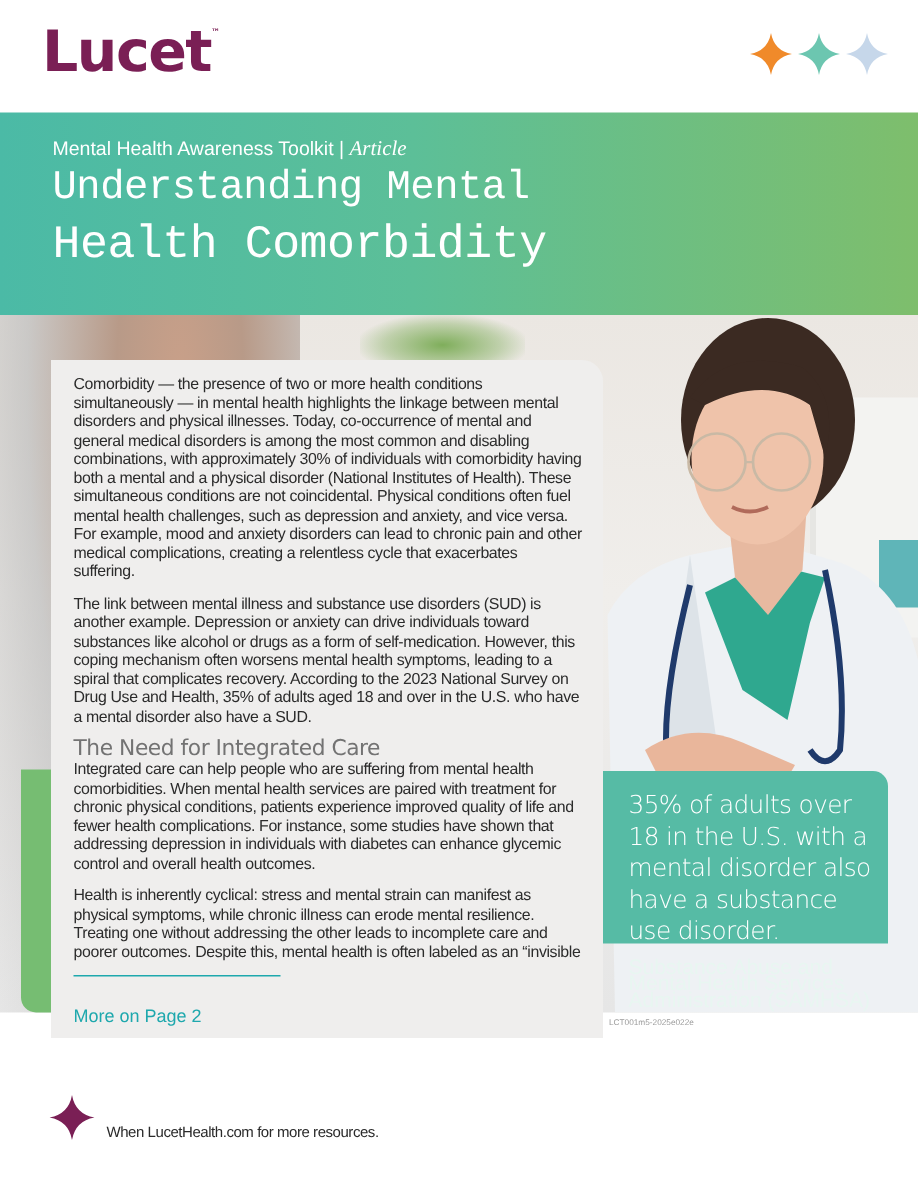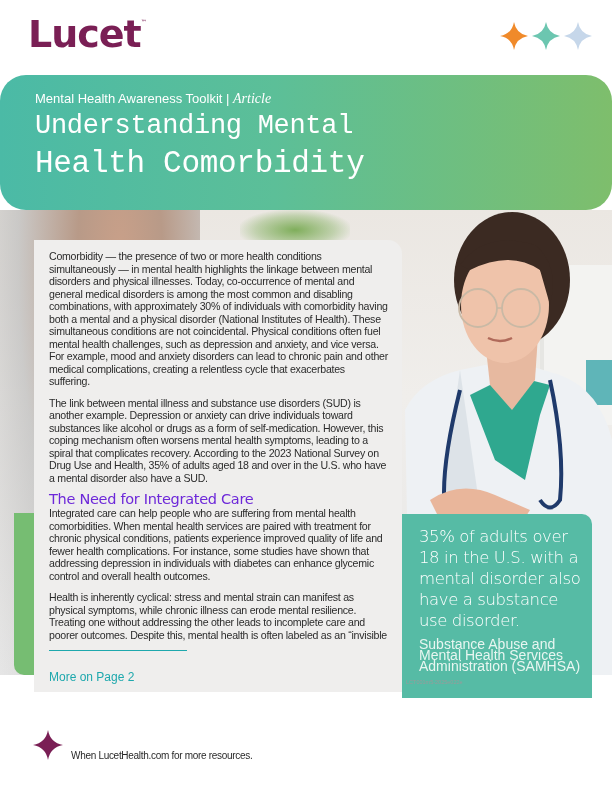--- a/index.html
+++ b/index.html
@@ -6,21 +6,21 @@
   html, body { width: 612px; height: 792px; background: #ffffff; overflow: hidden; }
   body { position: relative; font-family: "Liberation Sans", sans-serif; color: #2a2a2a; }
 
   .header { position: absolute; left: 0; top: 0; width: 612px; height: 75px; background: #fff; }
   .logo { position: absolute; left: 28px; top: 12px; font-family: "DejaVu Sans", sans-serif; font-size: 38px; font-weight: bold; color: #7a1f55; letter-spacing: -1px; }
   .logo sup { font-size: 6px; vertical-align: top; position: relative; top: 6px; letter-spacing: 0; }
   .sparkles { position: absolute; right: 20px; top: 22px; display: flex; gap: 4px; }
   .sparkle { width: 28px; height: 28px; }
 
   .banner { position: absolute; left: 0; top: 75px; width: 612px; height: 135px;
-    background: linear-gradient(90deg, #4bbaa6 0%, #5cbf98 45%, #7ebe6c 100%); border-radius: 26px; }
+    background: linear-gradient(90deg, #4bbaa6 0%, #5cbf98 45%, #7ebe6c 100%); }
   .kicker { position: absolute; left: 35px; top: 16px; font-size: 13px; color: #ffffff; }
   .kicker .em { font-family: "Liberation Serif", serif; font-style: italic; font-size: 14px; }
   .title { position: absolute; left: 35px; top: 32px; font-family: Liberation Mono, monospace; font-weight: 200; font-size: 29px; line-height: 38px; color: #ffffff; letter-spacing: -0.3px; }
   .title .l1 { display:block; font-size: 27px; }
   .title .l2 { display:block; font-size: 31px; }
 
   .photo { position: absolute; left: 0; top: 210px; width: 612px; height: 465px; overflow: hidden;
     background: linear-gradient(180deg, #ebe7e2 0%, #f0eeeb 40%, #e6e6e6 100%); }
   .photo .blur-left { position: absolute; left: 0; top: 0; width: 200px; height: 465px;
     background: radial-gradient(ellipse at 60% 10%, #c9a089 0%, #b89a88 25%, rgba(180,180,180,0.6) 60%, rgba(220,220,220,0) 100%); }
@@ -28,26 +28,26 @@
     background: radial-gradient(ellipse at center, #7fae5b 0%, rgba(127,174,91,0.4) 50%, rgba(255,255,255,0) 75%); }
   .photo .shelf { position: absolute; left: 540px; top: 55px; width: 72px; height: 160px; background: #f3f3f1; border-left: 4px solid #e6e6e3; }
   .photo .shelf .book { position: absolute; right: 0; top: 95px; width: 26px; height: 45px; background: #5fb5b8; }
   .doctor { position: absolute; left: 400px; top: 0; width: 212px; height: 465px; }
 
   .green-strip { position: absolute; left: 14px; top: 513px; width: 40px; height: 162px; background: #76bd72; border-radius: 0 0 0 10px; }
 
   .article { position: absolute; left: 34px; top: 240px; width: 368px; height: 452px; background: #efeeed;
     border-radius: 0 14px 0 0; padding: 10px 14px 0 15px; }
   .article p { font-size: 10.6px; line-height: 12.5px; color: #2b2b2b; letter-spacing: -0.25px; margin-bottom: 9px; }
-  .article h2 { font-family: "DejaVu Sans", sans-serif; font-weight: normal; font-size: 14.5px; color: #6d28d9; line-height: 16px; margin-top: -2px; letter-spacing: -0.3px; }
+  .article h2 { font-family: "DejaVu Sans", sans-serif; font-weight: normal; font-size: 14.5px; color: #737373; line-height: 16px; margin-top: -2px; letter-spacing: -0.3px; }
   .article p.after-h { margin-top: 0; }
   .divider { width: 138px; height: 1px; background: #1ea8ad; margin-top: 3px; }
   .more { font-size: 12px; color: #1ea8ad; margin-top: 19px; display: inline-block; text-decoration: none; }
 
-  .callout { position: absolute; left: 402px; top: 514px; width: 190px; height: 184px; background: #56bba5;
+  .callout { position: absolute; left: 402px; top: 514px; width: 190px; height: 115px; background: #56bba5;
     border-radius: 0 10px 0 0; padding: 12px 10px 0 17px; color: #ffffff; }
   .callout .big { font-family: "DejaVu Sans", sans-serif; font-weight: 200; font-size: 16.5px; line-height: 21px; letter-spacing: -0.4px; }
   .callout .src { font-size: 14px; line-height: 11px; margin-top: 8px; color: #e8f6f1; }
   .code { position: absolute; left: 406px; top: 679px; font-size: 5.5px; color: #9a9a9a; }
 
   .footer { position: absolute; left: 0; top: 700px; width: 612px; height: 92px; background: #fff; }
   .footer .star { position: absolute; left: 33px; top: 30px; width: 30px; height: 30px; }
   .footer .ft-title { position: absolute; left: 70px; top: 29px; font-family: "Liberation Serif", serif; font-style: italic; font-size: 16px; color: #1f1f1f; }
   .footer .ft-title .plain { font-family: "Liberation Sans", sans-serif; font-style: normal; font-size: 15px; letter-spacing: -0.3px; }
   .footer .ft-sub { position: absolute; left: 71px; top: 50px; font-size: 10px; color: #2a2a2a; letter-spacing: -0.3px; }

